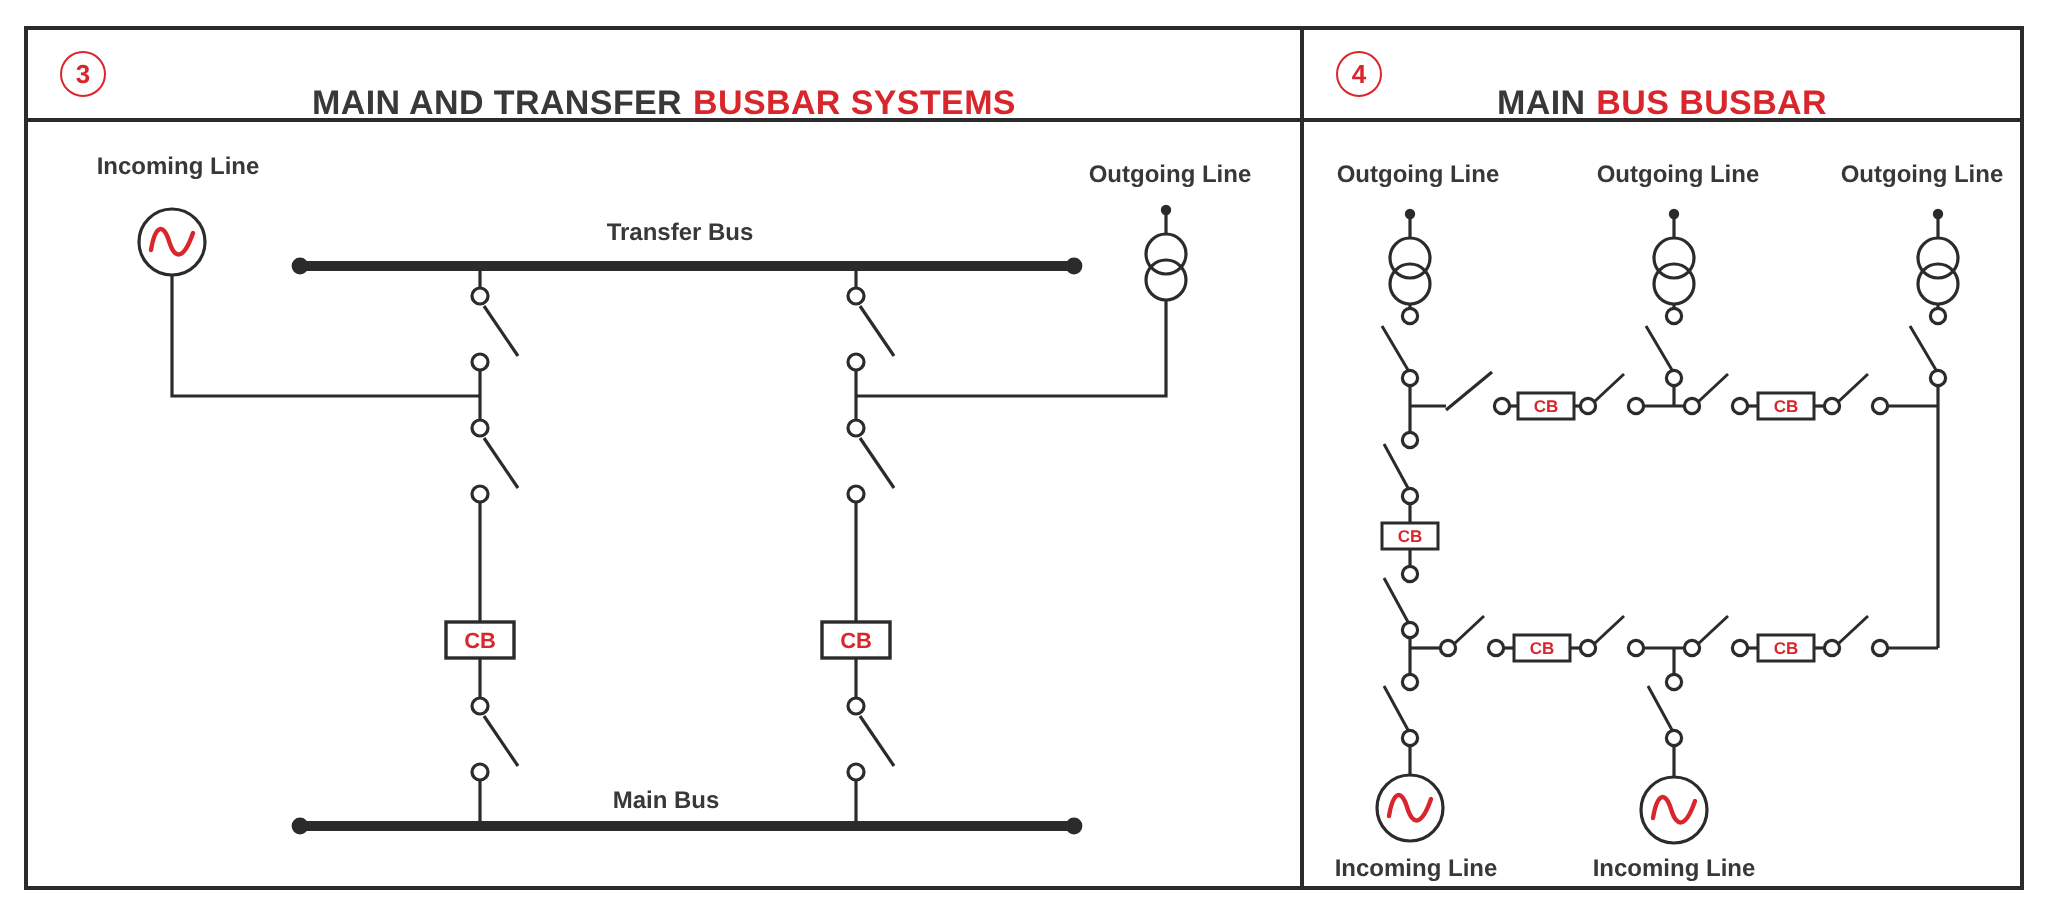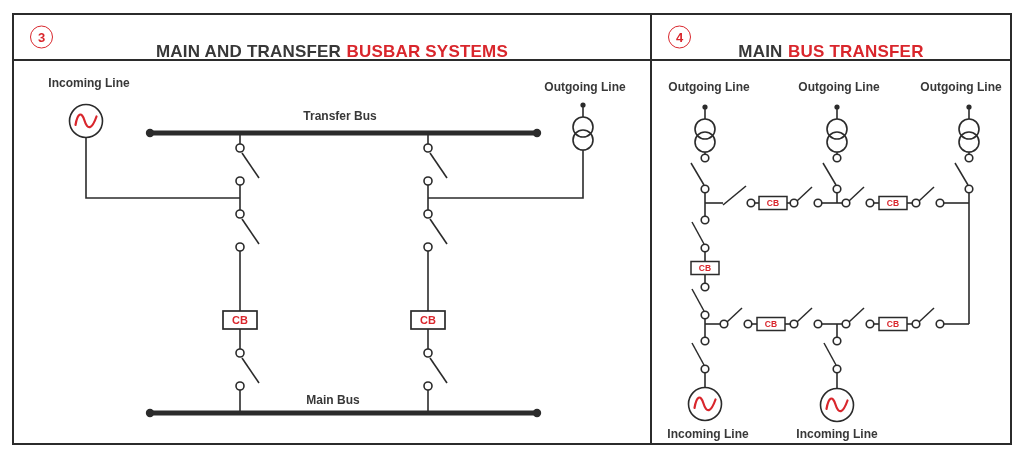--- a/index.html
+++ b/index.html
@@ -27,21 +27,21 @@
 
 <div class="frame">
   <div class="titlebar">
     <div class="title-cell left">
       <span class="badge">3</span>
       <span class="ptitle"><span class="dark">MAIN AND TRANSFER</span><span class="red">BUSBAR SYSTEMS</span></span>
     </div>
     <div style="width:2px;background:#2b2b2b;"></div>
     <div class="title-cell right">
       <span class="badge">4</span>
-      <span class="ptitle"><span class="dark">MAIN</span><span class="red">BUS TRANSFER</span></span>
+      <span class="ptitle"><span class="dark">MAIN</span><span class="red">BUS BUSBAR</span></span>
     </div>
   </div>
   <div class="divider"></div>
 </div>
 
 <svg class="diagram" width="1024" height="459" viewBox="0 0 1024 459">
   <defs>
 
     <g id="swV">
       <circle cx="0" cy="0" r="4" class="term"></circle>

